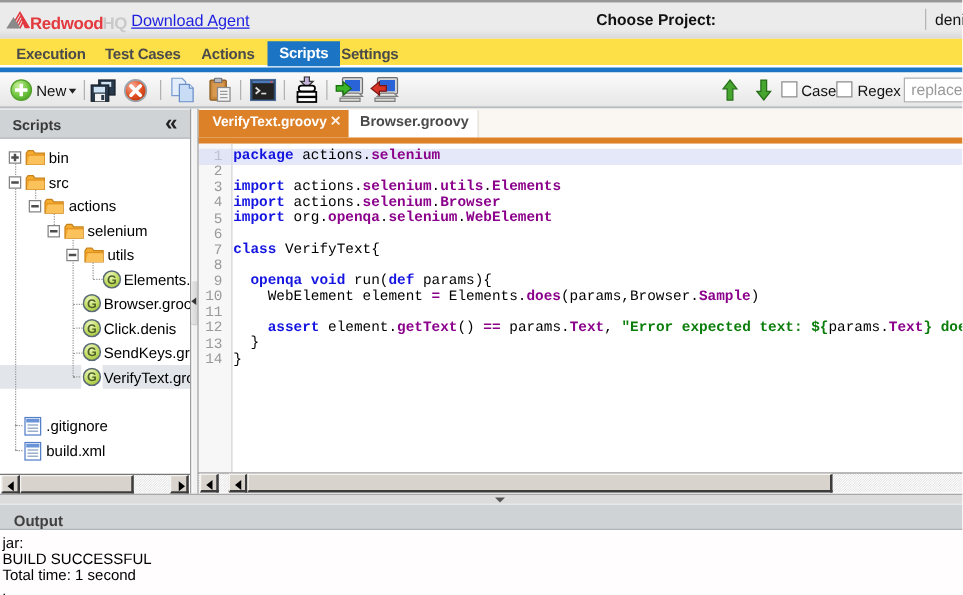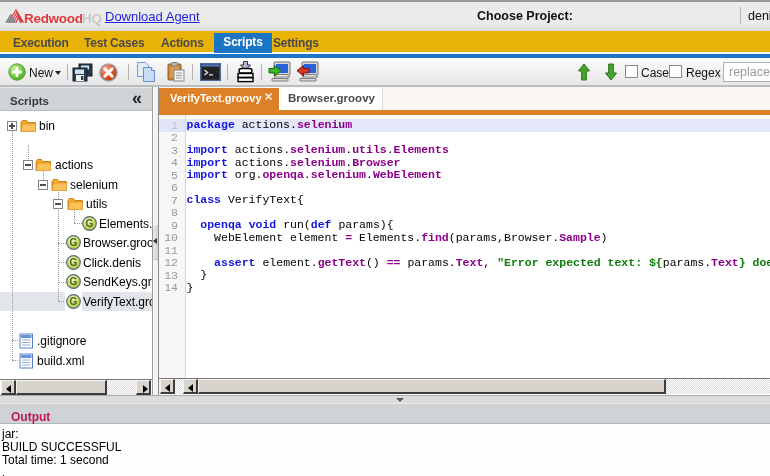--- a/index.html
+++ b/index.html
@@ -16,21 +16,21 @@
 #chooseproj { left:477px; top:9px; font-size:12.5px; font-weight:bold; color:#111; }
 #projsel { left:586px; top:4px; width:147px; height:23px; background:#fff;
   border:1px solid #6e6e6e; }
 #projsel .txt { position:absolute; left:7px; top:4px; font-size:12.5px; color:#000; }
 #projsel .btn { position:absolute; right:0; top:0; width:25px; height:21px;
   background:linear-gradient(#f8f8f8,#d8d8d8); border-left:1px solid #6e6e6e; }
 #vsep1 { left:740px; top:7px; width:1px; height:17px; background:#b5b5b5; }
 #denis { left:748px; top:9px; font-size:12.5px; color:#111; }
 
 
-#navtabs { left:0; top:31px; width:770px; height:21px; background:#eab308; }
+#navtabs { left:0; top:31px; width:770px; height:21px; background:#fde047; }
 .navtab { position:absolute; top:0; height:22px; font-size:12px; font-weight:bold; letter-spacing:-0.2px;
   color:#4a4a4a; line-height:24px; }
 #tab-scripts { left:214px; top:2px; height:20px; line-height:19px; width:58px; background:#1c74c4; color:#fff; text-align:center; }
 #bluebar { left:0; top:53.5px; width:770px; height:4.5px; background:#1c74c4; }
 
 
 #toolbar { left:0; top:58px; width:770px; height:29px;
   background:linear-gradient(#fbfbfb,#e7e7e7); border-bottom:2px solid #b8bdc1; }
 .tsep { position:absolute; top:64px; width:1px; height:16px; background:#b2b2b2; }
 #newtxt { left:29px; top:66px; font-size:12px; color:#111; }
@@ -114,21 +114,21 @@
   background-size:2px 2px; background-position:0 0,1px 1px; }
 
 
 #osplit { left:0; top:395px; width:770px; height:8px; background:#dcdcdc;
   border-top:1px solid #a8a8a8; }
 #osplit i { position:absolute; left:396px; top:2px; width:0; height:0;
   border-left:4px solid transparent; border-right:4px solid transparent;
   border-top:4px solid #555; }
 #ohead { left:0; top:403px; width:770px; height:21px; background:#cfd3d6;
   border-top:1px solid #e6e8ea; border-bottom:1px solid #b0b5b9; }
-#ohead .t { position:absolute; left:11px; top:5.5px; font-size:12px; font-weight:bold; color:#be185d; }
+#ohead .t { position:absolute; left:11px; top:5.5px; font-size:12px; font-weight:bold; color:#404040; }
 #obody { left:0; top:425px; width:770px; height:51px; background:#fffdfd;
   font-size:12px; color:#000; line-height:13px; padding:3px 0 0 2px; }
 </style>
 </head>
 <body>
 <div id="page">
 
   <div class="abs" id="topbar"></div>
   <svg class="abs" style="left:2px;top:4px" width="100" height="24" viewBox="0 0 100 24">
     <g fill="none" stroke="#e2373d" stroke-width="1.2">
@@ -284,20 +284,29 @@
       <div class="trow" style="top:0px">
         <div class="pm plus" style="left:7px">
             <i></i>
             <b></b>
           </div>
         <svg style="position:absolute;left:20px;top:2px" width="17" height="15" viewBox="0 0 17 15">
             <use href="#folder"></use>
           </svg>
         <div class="lab" style="left:39px">bin</div>
       </div>
+      <div class="trow" style="top:19.5px">
+        <div class="pm" style="left:7px">
+            <i></i>
+          </div>
+        <svg style="position:absolute;left:20px;top:2px" width="17" height="15" viewBox="0 0 17 15">
+            <use href="#folder"></use>
+          </svg>
+        <div class="lab" style="left:39px">src</div>
+      </div>
       <div class="trow" style="top:39px">
         <div class="pm" style="left:23px">
             <i></i>
           </div>
         <svg style="position:absolute;left:35px;top:2px" width="17" height="15" viewBox="0 0 17 15">
             <use href="#folder"></use>
           </svg>
         <div class="lab" style="left:55px">actions</div>
       </div>
       <div class="trow" style="top:58.5px">
@@ -395,21 +404,21 @@
         <div id="l1hl"></div>
         <div id="lines"><span class="k">package</span> actions.<span class="p">selenium</span>
 
 <span class="k">import</span> actions.<span class="p">selenium</span>.<span class="p">utils</span>.<span class="p">Elements</span>
 <span class="k">import</span> actions.<span class="p">selenium</span>.<span class="p">Browser</span>
 <span class="k">import</span> org.<span class="p">openqa</span>.<span class="p">selenium</span>.<span class="p">WebElement</span>
 
 <span class="k">class</span> VerifyText{
 
   <span class="k">openqa</span> <span class="k">void</span> run(<span class="k">def</span> params){
-    WebElement element <span class="o">=</span> Elements.<span class="p">find</span>(params,Browser.<span class="p">Sample</span>)
+    WebElement element <span class="o">=</span> Elements.<span class="p">does</span>(params,Browser.<span class="p">Sample</span>)
 
     <span class="k">assert</span> element.<span class="p">getText</span>() <span class="o">==</span> params.<span class="p">Text</span>, <span class="s">"Error expected text: ${</span>params.<span class="p">Text</span><span class="s">} does not match actual text"</span>
   }
 }</div>
       </div>
 
       <div class="abs" style="left:0;top:291px;width:611px;height:17px;border-top:1px solid #777"></div>
       <div class="sb-track abs" style="left:0;top:292px;width:611px"></div>
       <div class="sb-btn abs" style="left:1px;top:292px">
           <i class="l"></i>

